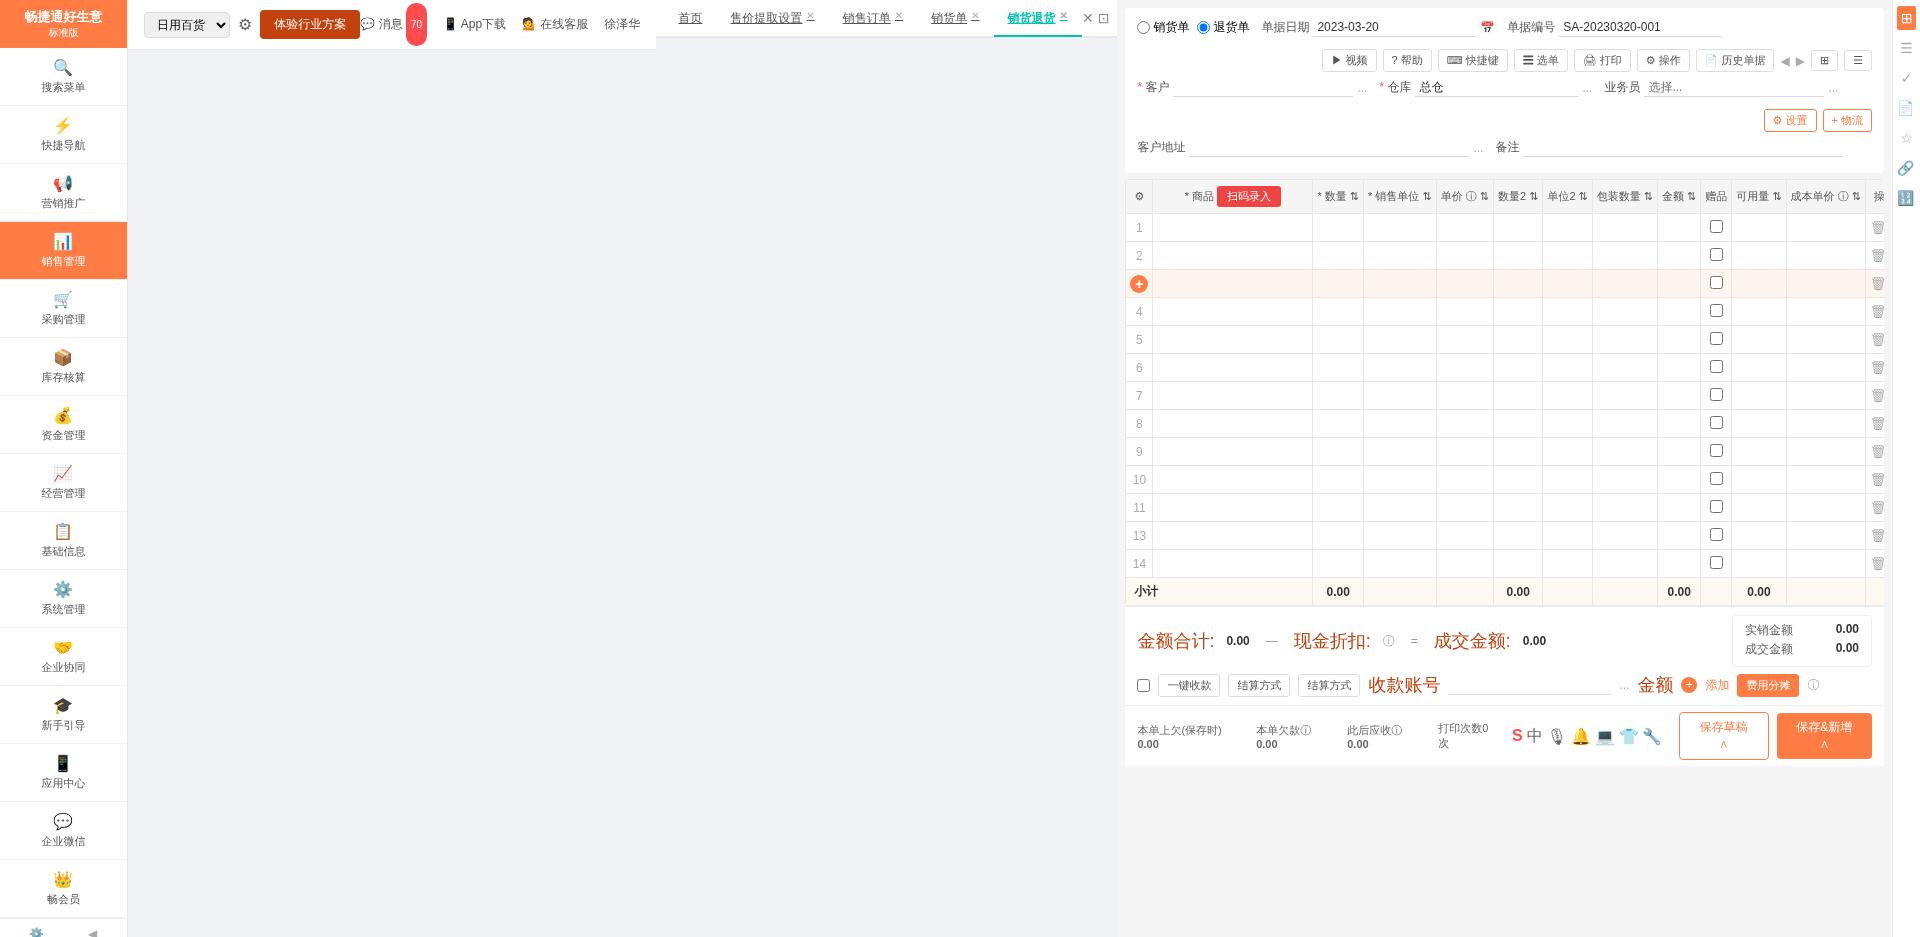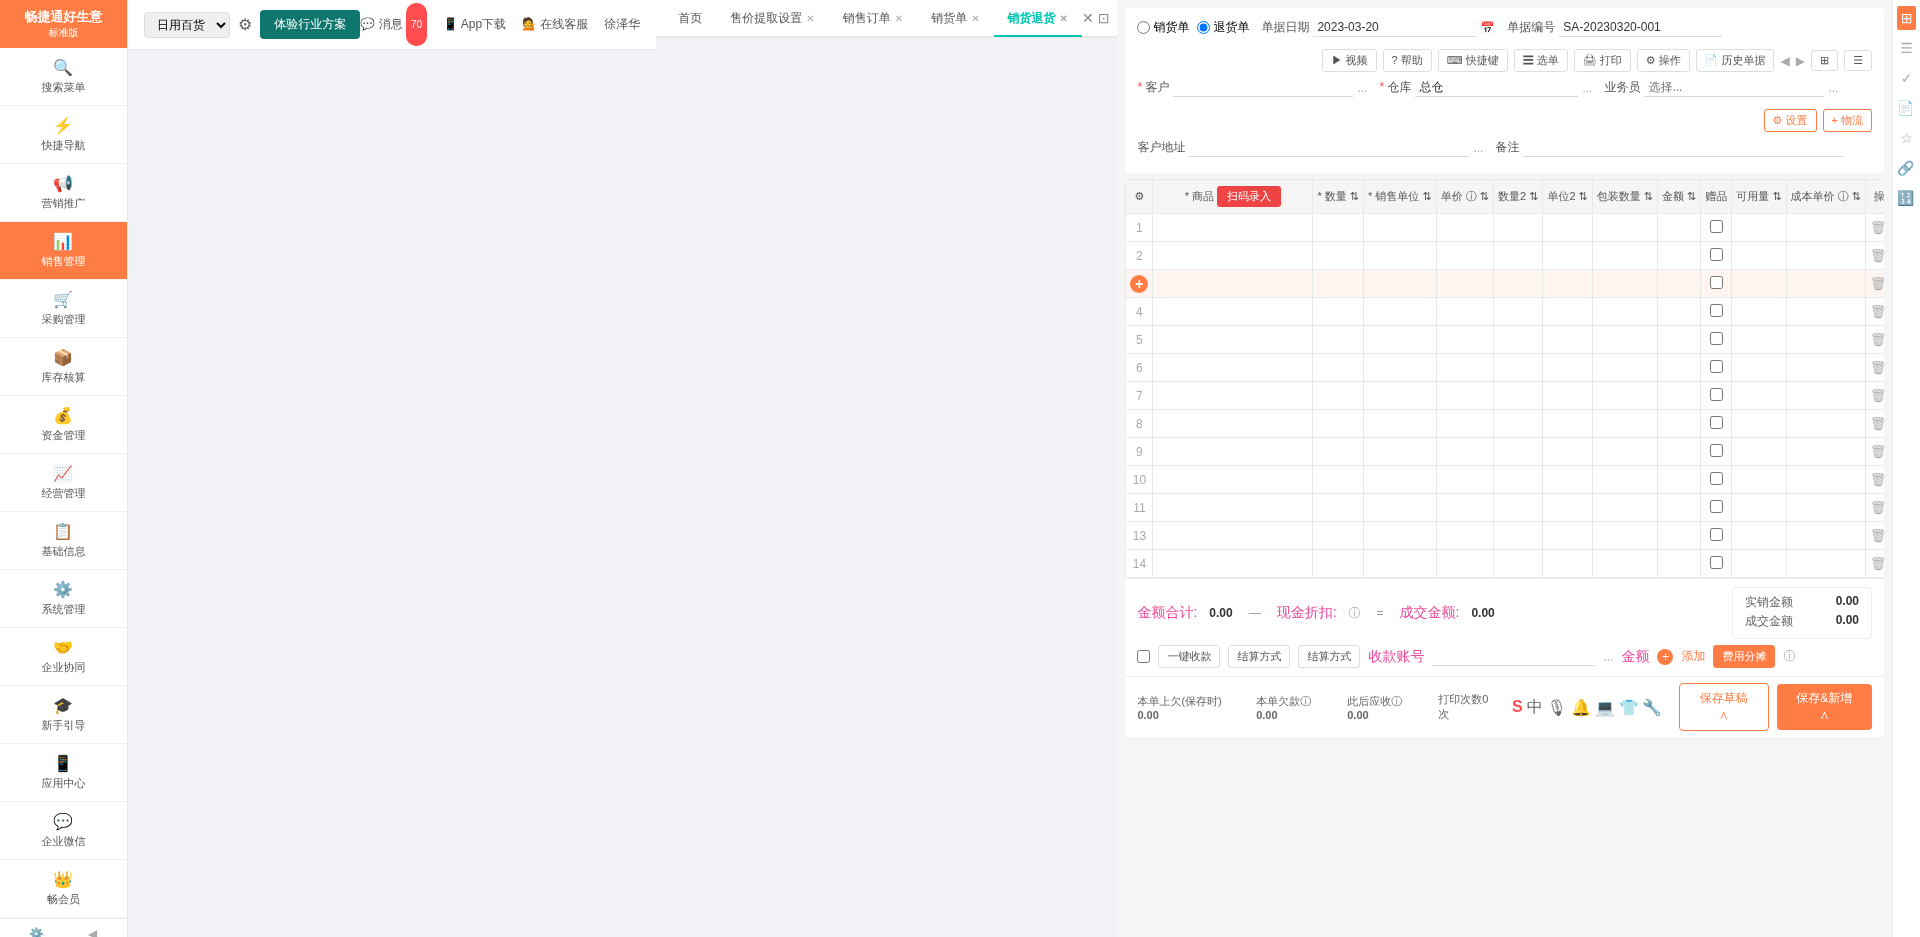--- a/index.html
+++ b/index.html
@@ -15,28 +15,28 @@
     .sidebar-item .icon { font-size: 16px; margin-bottom: 3px; }
     .sidebar-bottom { margin-top: auto; display: flex; align-items: center; justify-content: space-around; padding: 8px; border-top: 1px solid #eee; }
 
     
     .main { flex: 1; display: flex; flex-direction: row; overflow: hidden; }
 
     
     .header { background: #fff; height: 50px; display: flex; align-items: center; padding: 0 16px; border-bottom: 1px solid #e8e8e8; justify-content: space-between; flex-shrink: 0; }
     .header-left { display: flex; align-items: center; gap: 8px; }
     .header-left select { border: 1px solid #ddd; border-radius: 4px; padding: 4px 8px; font-size: 12px; }
-    .header-btn { background: #0f766e; color: #fff; border: none; border-radius: 4px; padding: 6px 14px; cursor: pointer; font-size: 12px; }
+    .header-btn { background: #c2410c; color: #fff; border: none; border-radius: 4px; padding: 6px 14px; cursor: pointer; font-size: 12px; }
     .header-right { display: flex; align-items: center; gap: 16px; font-size: 12px; color: #555; }
     .header-right .badge { background: #ff4d4f; color: #fff; border-radius: 10px; padding: 16px 5px; font-size: 10px; }
     .gear-icon { font-size: 16px; color: #666; cursor: pointer; }
 
     
     .tabs { background: #fff; display: flex; align-items: center; border-bottom: 2px solid #e8e8e8; padding: 0 8px; height: 38px; flex-shrink: 0; }
-    .tab { padding: 8px 14px; cursor: pointer; font-size: 12px; color: #555; display: flex; align-items: center; gap: 4px; border-bottom: 2px solid transparent; margin-bottom: -2px; }
+    .tab { padding: 8px 14px; cursor: pointer; font-size: 12px; color: #555; display: flex; gap: 4px; border-bottom: 2px solid transparent; margin-bottom: -2px; text-decoration: underline; }
     .tab.active { color: #00c5b3; border-bottom: 2px solid #00c5b3; font-weight: bold; }
     .tab .close { color: #aaa; font-size: 10px; }
     .tabs-close-btn { margin-left: auto; font-size: 14px; color: #888; cursor: pointer; }
     .tabs-expand-btn { font-size: 14px; color: #888; cursor: pointer; margin-left: 4px; }
 
     
     .content { flex: 1; overflow-y: auto; background: #f5f5f5; padding: 8px; }
     .form-card { background: #fff; border-radius: 4px; padding: 10px 12px; margin-bottom: 6px; }
 
     
@@ -63,21 +63,21 @@
     .row-num { color: #aaa; }
     .add-row-btn { display: inline-flex; align-items: center; justify-content: center; width: 18px; height: 18px; background: #ff7d45; color: #fff; border-radius: 50%; cursor: pointer; font-size: 14px; font-weight: bold; }
     .action-icons { display: flex; align-items: center; justify-content: center; gap: 4px; }
     .icon-btn { cursor: pointer; color: #aaa; font-size: 13px; }
     .subtotal-row td { background: #fef9f0; font-weight: bold; }
     .checkbox-cell input[type=checkbox] { cursor: pointer; }
 
     
     .footer-form { background: #fff; padding: 8px 12px; border-top: 1px solid #eee; }
     .footer-row { display: flex; align-items: center; gap: 12px; margin-bottom: 6px; flex-wrap: wrap; }
-    .footer-label { color: #ec4899; font-size: 14px; }
+    .footer-label { color: #c2410c; font-size: 18px; }
     .footer-val { color: #333; font-size: 12px; font-weight: bold; }
     .dash { color: #999; margin: 0 4px; }
     .equal { color: #999; margin: 0 4px; }
 
     .payment-row { display: flex; align-items: center; gap: 8px; flex-wrap: wrap; }
     .pay-btn { border: 1px solid #ddd; border-radius: 3px; padding: 3px 8px; cursor: pointer; font-size: 11px; background: #fff; color: #555; }
     .pay-btn.active { background: #ff7d45; color: #fff; border-color: #ff7d45; }
     .add-btn-small { background: #ff7d45; color: #fff; border: none; border-radius: 50%; width: 16px; height: 16px; font-size: 12px; cursor: pointer; display: inline-flex; align-items: center; justify-content: center; }
 
     .bottom-bar { background: #fff; padding: 6px 12px; border-top: 1px solid #eee; display: flex; align-items: center; gap: 16px; font-size: 11px; color: #666; flex-shrink: 0; }
@@ -566,20 +566,34 @@
             <td class="checkbox-cell"><input type="checkbox" style=""></td>
             <td></td>
             <td></td>
             <td>
               <div class="action-icons">
                 <span class="icon-btn">🗑</span>
                 <span class="icon-btn">⧉</span>
               </div>
             </td>
           </tr>
+            <tr class="subtotal-row">
+          <td colspan="2" style="text-align:left;padding-left:8px;">小计</td>
+          <td>0.00</td>
+          <td></td>
+          <td></td>
+          <td>0.00</td>
+          <td></td>
+          <td></td>
+          <td>0.00</td>
+          <td></td>
+          <td>0.00</td>
+          <td></td>
+          <td></td>
+        </tr>
           </tbody>
       </table>
 
     </div>
 
     <div class="footer-form">
       <div class="footer-row">
         <span class="footer-label">金额合计:</span>
         <span class="footer-val">0.00</span>
         <span class="dash">—</span>

